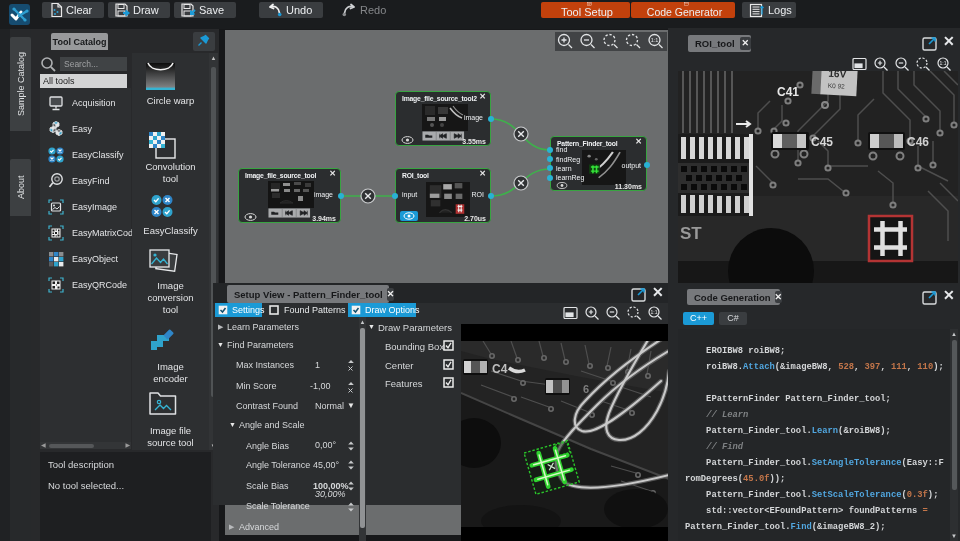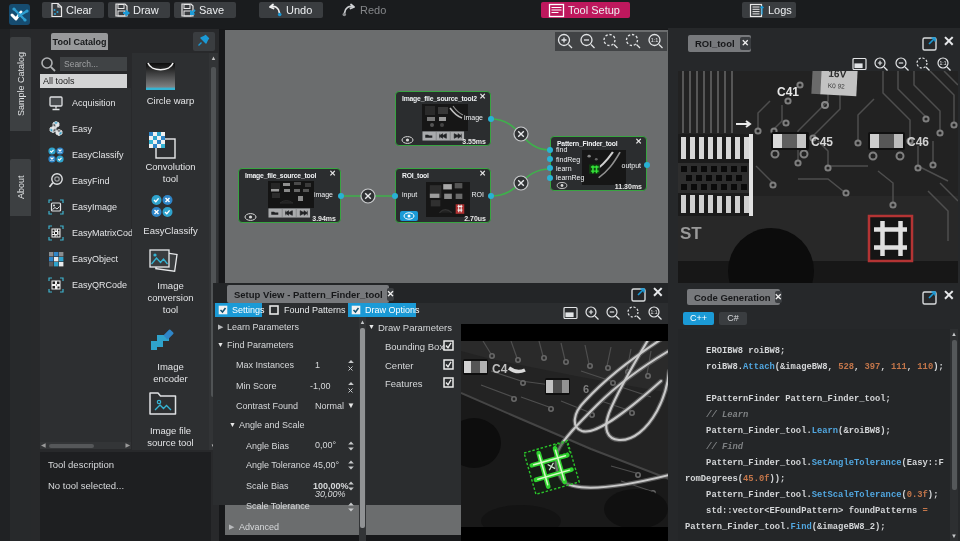--- a/index.html
+++ b/index.html
@@ -9,21 +9,21 @@
   #stage { position:relative; width:960px; height:541px; background:#17181a; }
   .btn { position:absolute; top:2px; height:16px; background:#3a3d40; border-radius:2px;
     color:#eceef0; font-size:11px; display:flex; align-items:center; white-space:nowrap; }
   .node { position:absolute; background:#2b2d2f; border:1.5px solid #38a441; border-radius:4px; }
   .ntitle { position:absolute; left:6px; top:2.5px; color:#f0f2f4; font-size:6.8px; font-weight:bold; letter-spacing:-0.2px; white-space:nowrap; }
   .nx { position:absolute; right:4px; top:0px; color:#e8e8e8; font-size:8px; font-weight:bold; }
   .ntime { position:absolute; right:4px; bottom:0.5px; color:#e8e8e8; font-size:7px; font-weight:bold; }
   .nthumb { position:absolute; background:#141414; }
   .port { position:absolute; width:6px; height:6px; border-radius:50%; background:#29b2d4; }
   .plabel { position:absolute; color:#f0f2f4; font-size:7px; }
-  .bluebtn { background:#be185d; }
+  .bluebtn { background:#c2410c;flex-direction:column; }
   .tabgray { position:absolute; background:#77797c; color:#17181a; font-weight:bold;
     font-size:10px; display:flex; align-items:center; white-space:nowrap; }
   .ico { display:inline-block; }
 </style>
 </head>
 <body>
 <div id="stage">
 
   <div class="abs" id="topbar" style="left:0;top:0;width:960px;height:29px;background:#1a1c1e;">
 
@@ -76,20 +76,27 @@
         <circle cx="3.3" cy="11.5" r="1.8" fill="#8a8c8e"></circle>
       </svg>
       <span style="margin-left:3px;">Redo</span>
     </div>
     <div class="btn bluebtn" style="left:541px;width:89px;">
       <svg class="ico" style="margin-left:7px;" width="17" height="15" viewBox="0 0 17 15">
         <rect x="1.5" y="1.5" width="14" height="12" fill="none" stroke="#fff" stroke-width="1.3"></rect>
         <path d="M3.5 4.5 h10 M3.5 7 h10 M3.5 9.5 h7" stroke="#fff" stroke-width="1"></path>
       </svg>
       <span style="margin-left:3px;">Tool Setup</span>
+    </div>
+    <div class="btn bluebtn" style="left:631px;width:104px;font-size:10.5px;">
+      <svg class="ico" style="margin-left:7px;" width="17" height="15" viewBox="0 0 17 15">
+        <rect x="1.5" y="2" width="14" height="11.5" fill="none" stroke="#fff" stroke-width="1.3"></rect>
+        <path d="M1.5 4.5 h14" stroke="#fff" stroke-width="1.3"></path>
+      </svg>
+      <span style="margin-left:3px;">Code Generator</span>
     </div>
     <div class="btn" style="left:742px;width:54px;">
       <svg class="ico" style="margin-left:7px;" width="16" height="15" viewBox="0 0 16 15">
         <rect x="1.5" y="1.5" width="11" height="12" fill="none" stroke="#e8e8e8" stroke-width="1.2"></rect>
         <path d="M3.5 4 h7 M3.5 6.3 h7 M3.5 8.6 h7 M3.5 10.9 h7" stroke="#e8e8e8" stroke-width="1"></path>
         <path d="M13 3.5 v8 M11.5 5 l1.5-1.5 1.5 1.5" stroke="#1b9ad6" stroke-width="1.3" fill="none"></path>
       </svg>
       <span style="margin-left:3px;">Logs</span>
     </div>
   </div>

